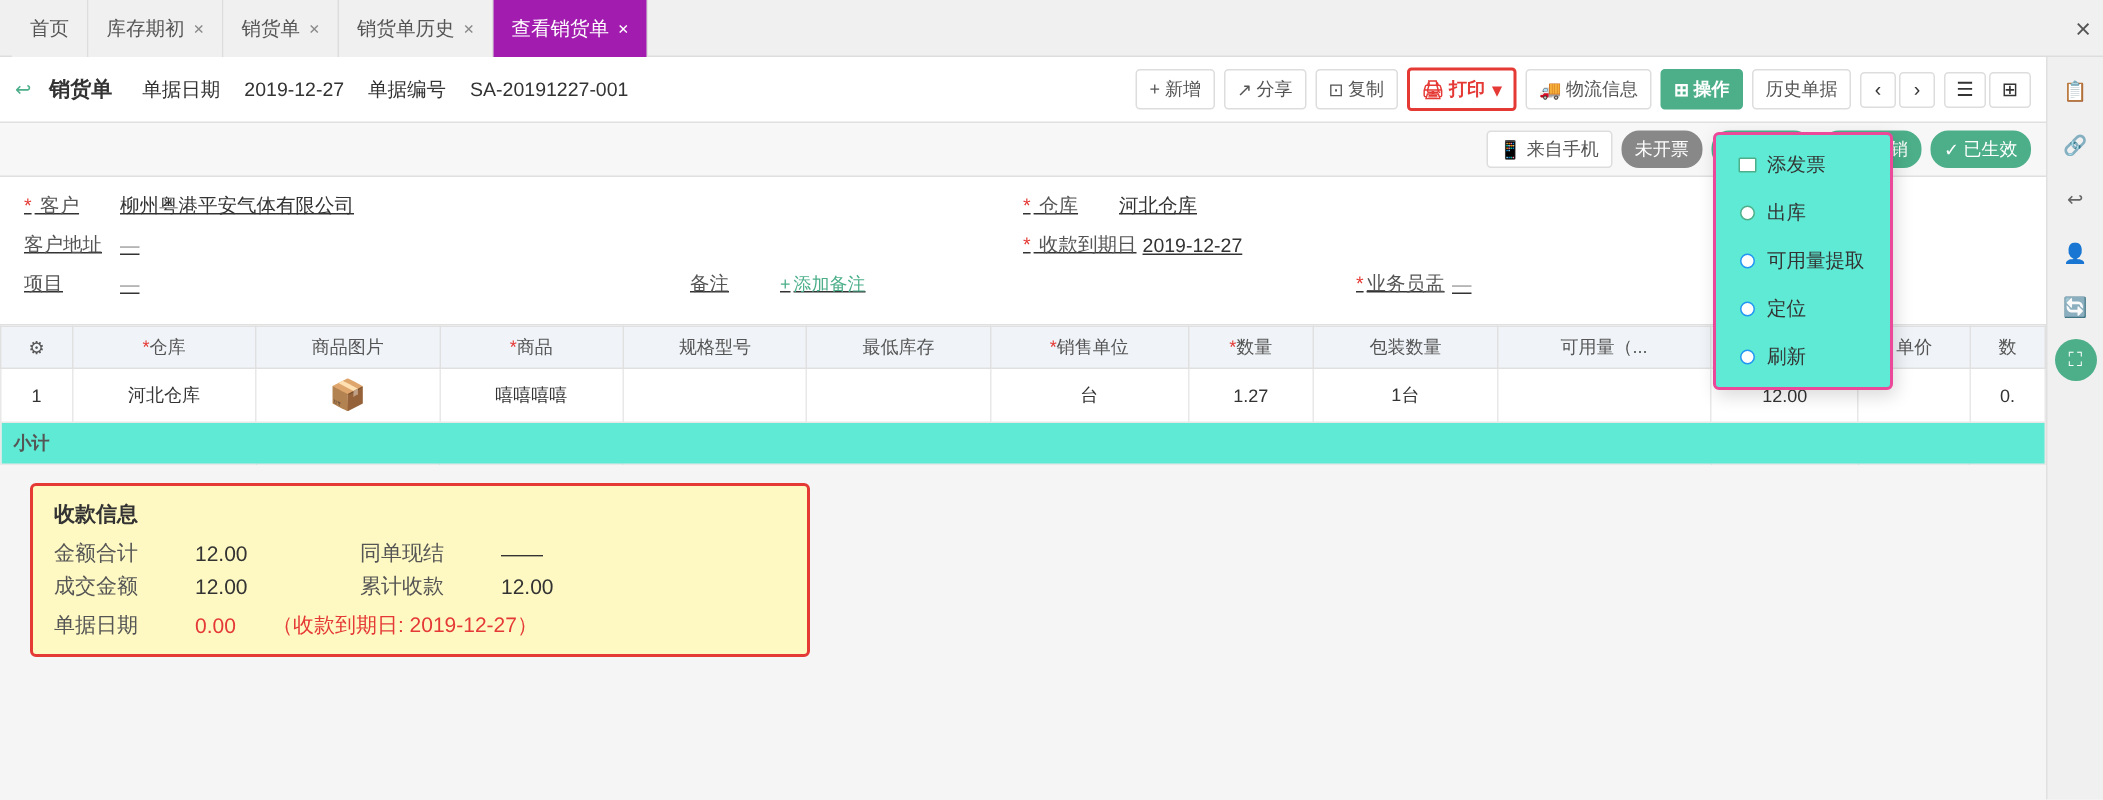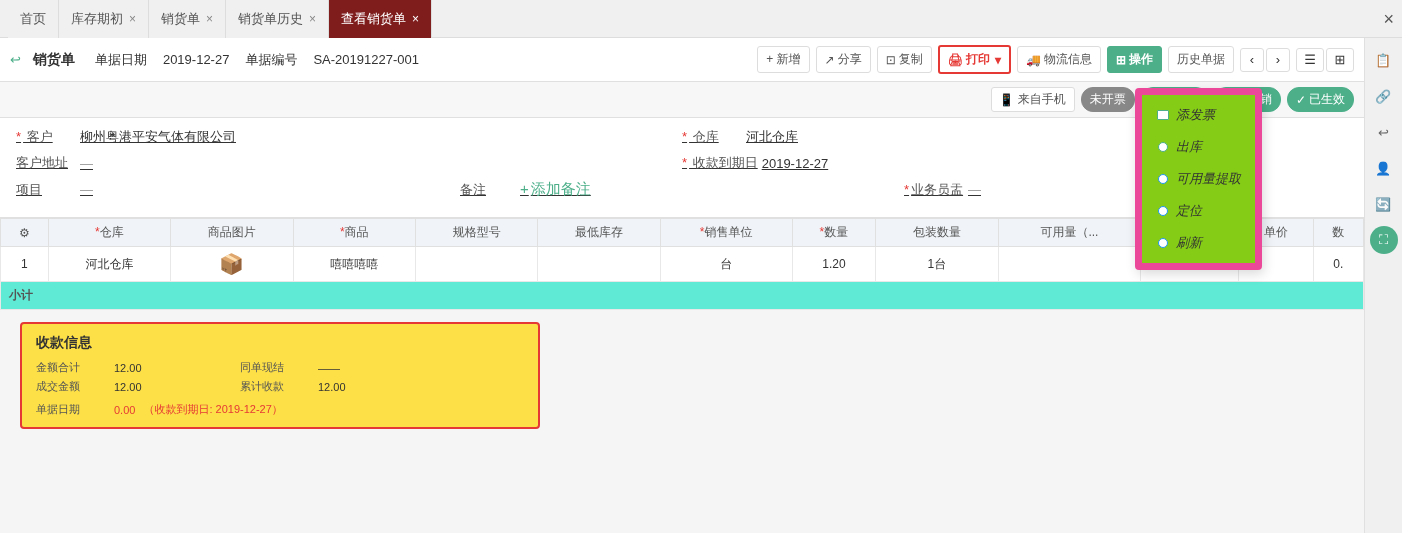--- a/index.html
+++ b/index.html
@@ -5,21 +5,21 @@
     * { box-sizing: border-box; margin: 0; padding: 0; }
     body { font-family: 'Microsoft YaHei', Arial, sans-serif; font-size: 13px; background: #f5f5f5; color: #333; width: 1402px; height: 533px; overflow: hidden; }
 
     
     .tab-bar {
       display: flex; align-items: center; background: #f0f0f0; border-bottom: 1px solid #ddd; height: 38px; padding: 0 8px; position: relative;
     }
     .tab-item {
       display: flex; align-items: center; padding: 0 12px; height: 38px; cursor: pointer; font-size: 13px; color: #555; border-right: 1px solid #ddd; background: #f0f0f0;
     }
-    .tab-item.active { background: #7f1d1d; color: #fff; }
+    .tab-item.active { background: #a21caf; color: #fff; }
     .tab-close { margin-left: 6px; font-size: 12px; color: #888; cursor: pointer; }
     .tab-item.active .tab-close { color: #fff; }
     .close-btn-top { position: absolute; right: 8px; top: 0; height: 38px; display: flex; align-items: center; cursor: pointer; font-size: 18px; color: #555; }
 
     
     .toolbar {
       display: flex; align-items: center; background: #fff; border-bottom: 1px solid #e0e0e0; padding: 6px 10px; height: 44px; gap: 8px;
     }
     .doc-icon { color: #4CAF8A; margin-right: 4px; }
     .doc-title { font-size: 14px; font-weight: bold; color: #333; }
@@ -53,48 +53,48 @@
     
     .form-area {
       background: #fff; padding: 10px 16px; border-bottom: 1px solid #e0e0e0; text-decoration: underline;
     }
     .form-row { display: flex; align-items: center; margin-bottom: 8px; gap: 0; }
     .form-field { display: flex; align-items: center; flex: 1; }
     .form-label { color: #555; min-width: 60px; font-size: 13px; }
     .form-label.required::before { content: '*'; color: #e53935; margin-right: 2px; }
     .form-value { color: #333; font-size: 13px; margin-left: 4px; }
     .form-value.empty { color: #999; }
-    .add-note { color: #4CAF8A; cursor: pointer; font-size: 15px; }
+    .add-note { color: #4CAF8A; cursor: pointer; font-size: 12px; }
     .add-note::before { content: '+'; margin-right: 2px; }
 
     
     .table-wrap { background: #fff; }
     table { width: 100%; border-collapse: collapse; font-size: 12px; }
     th {
       background: #f0f4f8; border: 1px solid #e0e0e0; padding: 5px 6px; text-align: center; color: #555; font-weight: normal; white-space: nowrap;
     }
     td {
       border: 1px solid #e8e8e8; padding: 5px 6px; text-align: center; color: #333; white-space: nowrap;
     }
     tr.subtotal td { background: #5eead4; }
 
     
     .bottom-info {
-      background: #fde047; border: 2px solid #e53935; border-radius: 4px; margin: 6px 10px; padding: 10px 14px; display: inline-block; min-width: 520px;
+      background: #fef9c3; border: 2px solid #e53935; border-radius: 4px; margin: 6px 10px; padding: 10px 14px; display: inline-block; min-width: 520px;
     }
     .bottom-title { font-size: 14px; font-weight: bold; color: #333; margin-bottom: 8px; }
     .bottom-rows { display: grid; grid-template-columns: 200px 220px; gap: 4px; }
-    .info-row { display: flex; align-items: center; gap: 8px; font-size: 11px; }
+    .info-row { display: flex; align-items: center; gap: 24px; font-size: 14px; }
     .info-label { color: #555; min-width: 70px; }
     .info-value { color: #333; }
     .info-value.red { color: #e53935; }
 
     
     .dropdown-menu {
-      position: absolute; top: 88px; right: 140px; background: #84cc16; border: 7px solid #ec4899; border-radius: 4px; box-shadow: 2px 4px 12px rgba(0,0,0,0.15); z-index: 100; min-width: 120px; padding: 4px 0; font-style: italic;
+      position: absolute; top: 88px; right: 140px; background: #5eead4; border: 2px solid #ec4899; border-radius: 4px; box-shadow: 2px 4px 12px rgba(0,0,0,0.15); z-index: 100; min-width: 120px; padding: 4px 0;
     }
     .dropdown-item {
       display: flex; align-items: center; gap: 6px; padding: 7px 14px; cursor: pointer; font-size: 13px; color: #333;
     }
     .dropdown-icon { width: 14px; height: 14px; display: inline-flex; align-items: center; justify-content: center; }
     .icon-rect { width: 12px; height: 10px; border: 1.5px solid #4CAF8A; border-radius: 1px; background: #fff; }
     .icon-circle { width: 10px; height: 10px; border-radius: 50%; border: 1.5px solid #4CAF8A; background: #fff; }
     .icon-circle-blue { width: 10px; height: 10px; border-radius: 50%; border: 1.5px solid #2196F3; background: #fff; }
 
     
@@ -265,21 +265,21 @@
         </thead>
         <tbody>
           <tr class="data-row">
             <td>1</td>
             <td>河北仓库</td>
             <td style="font-size:20px;">📦</td>
             <td>嘻嘻嘻嘻</td>
             <td></td>
             <td></td>
             <td>台</td>
-            <td>1.20</td>
+            <td>1.27</td>
             <td>1台</td>
             <td></td>
             <td>12.00</td>
             <td></td>
             <td>0.</td>
           </tr>
           <tr class="subtotal">
             <td colspan="13" style="text-align:left; padding-left:8px; color:#555; font-weight:bold;">小计</td>
           </tr>
         </tbody>

